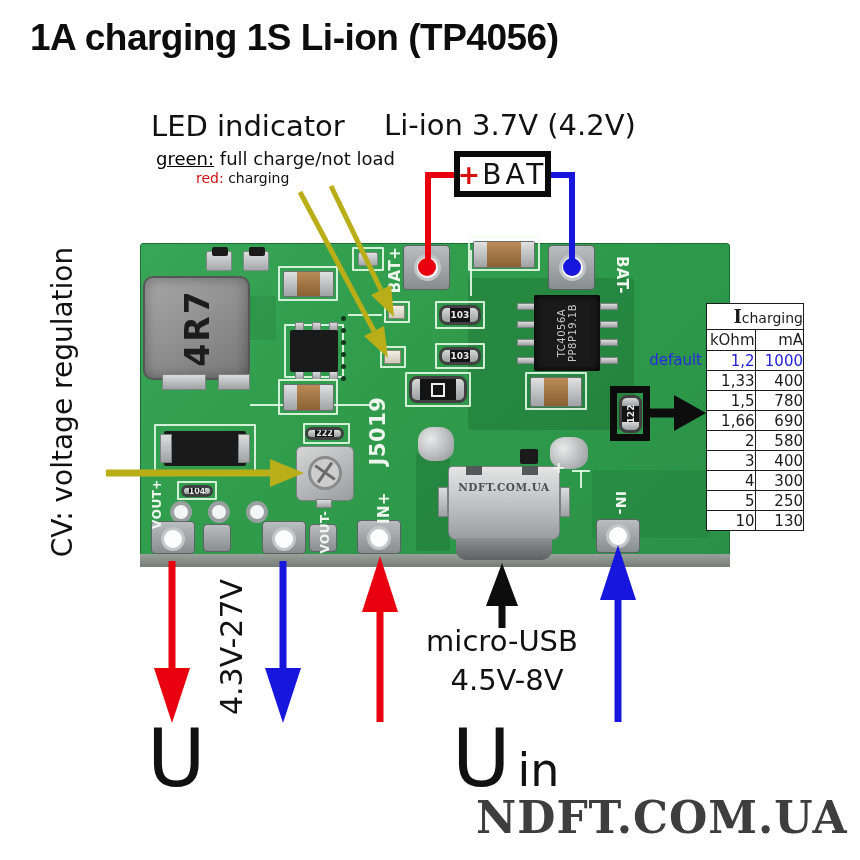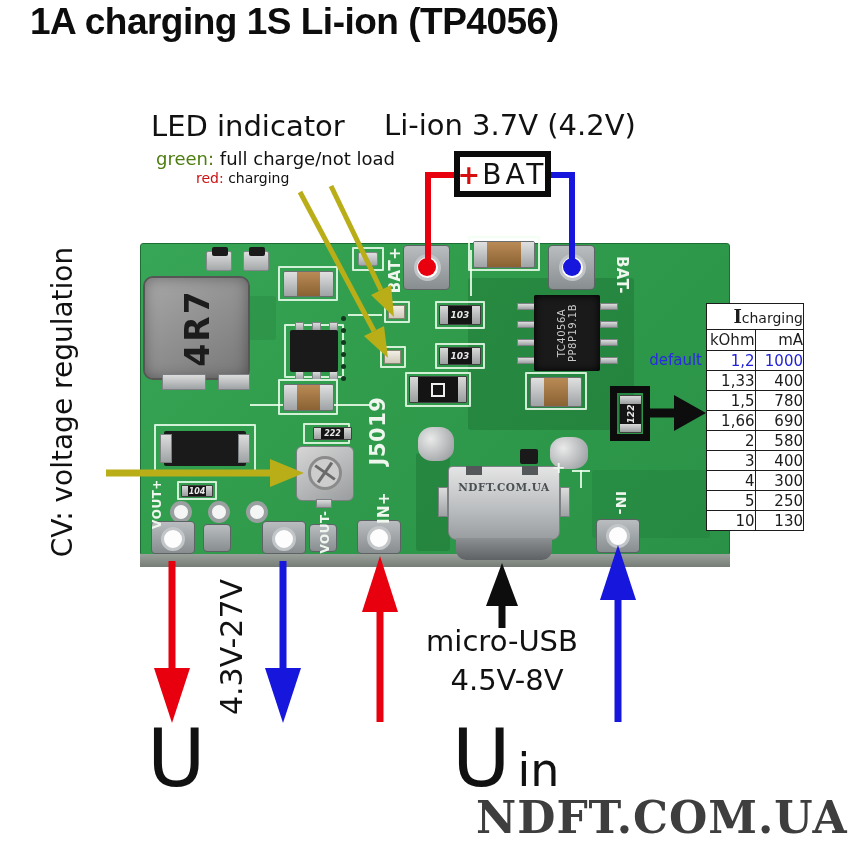--- a/index.html
+++ b/index.html
@@ -1,20 +1,20 @@
 <!DOCTYPE html>
 <html><head>
 <meta charset="utf-8">
 <style>
   html,body{margin:0;padding:0;background:#fff;}
   .canvas{position:relative;width:860px;height:860px;background:#ffffff;overflow:hidden;
           font-family:"DejaVu Sans",sans-serif;color:#111;}
   .abs{position:absolute;}
   
-  .headline{left:30px;top:0;font-family:"Liberation Sans",sans-serif;font-weight:bold;
+  .headline{left:30px;top:16px;font-family:"Liberation Sans",sans-serif;font-weight:bold;
             font-size:37px;line-height:43px;letter-spacing:-0.5px;color:#0d0d0d;white-space:nowrap;}
   .badge{font-family:"Liberation Sans",sans-serif;font-weight:bold;font-size:47px;line-height:50px;
          letter-spacing:1px;white-space:nowrap;}
   .annot{white-space:nowrap;}
   
   .rotccw{transform:translate(-50%,-50%) rotate(-90deg);white-space:nowrap;}
   .rotcw{transform:translate(-50%,-50%) rotate(90deg);white-space:nowrap;}
   
   .batbox{display:flex;align-items:center;justify-content:center;background:#fff;
           border:6px solid #0a0a0a;box-sizing:border-box;}
@@ -27,21 +27,21 @@
   .sstext{position:absolute;color:#eef6ee;font-weight:bold;letter-spacing:0.5px;}
   .silver{background:linear-gradient(180deg,#dedede,#a5a8aa);border:1px solid #83878a;
           box-sizing:border-box;border-radius:2px;}
   .padsq{background:linear-gradient(180deg,#b9bdc0,#888d90);border:1px solid #5d6265;
          box-sizing:border-box;border-radius:4px;}
   .padcircle{background:#fdfdfd;border:3px solid #c2c6c8;border-radius:50%;box-sizing:border-box;}
   .via{background:#f4f6f6;border:4px solid #9aa0a0;border-radius:50%;box-sizing:border-box;}
   .cap{display:flex;box-sizing:border-box;border-radius:2px;overflow:hidden;border:1px solid #6b6f72;}
   .cap .end{width:13px;background:linear-gradient(180deg,#e0e0e0,#9fa3a5);}
   .cap .mid{flex:1;background:linear-gradient(180deg,#b98a55,#8a6233);}
-  .res{display:flex;box-sizing:border-box;border-radius:1px;overflow:hidden;border:1px solid #404040;font-style:italic;}
+  .res{display:flex;box-sizing:border-box;border-radius:8px;overflow:hidden;border:3px solid #404040;}
   .res .end{width:8px;background:linear-gradient(180deg,#d9d9d9,#9b9e9f);}
   .res .mid{flex:1;background:#141414;color:#e8e8e8;display:flex;align-items:center;
             justify-content:center;font-size:9px;font-weight:bold;}
   .blackbody{background:#1a1a1a;border-radius:2px;}
   .dot{position:absolute;width:5px;height:5px;border-radius:50%;background:#14381f;}
   .legs{position:absolute;background:linear-gradient(180deg,#dcdcdc,#9fa3a5);border:1px solid #7d8184;box-sizing:border-box;}
   table.itab{border-collapse:collapse;background:#fff;font-size:15px;table-layout:fixed;width:98px;}
   table.itab td,table.itab th{border:1.5px solid #1c1c1c;text-align:right;padding:0;height:19px;
         font-weight:normal;color:#1c1c1c;}
   table.itab .ttl{height:25px;font-size:14px;}
@@ -54,21 +54,21 @@
 
 <div class="canvas">
 
   <div class="abs headline">
     <div>1A charging 1S Li-ion (TP4056)</div>
   </div>
 
 
   <div class="abs annot" style="left:151px;top:109px;font-size:29px;">LED indicator</div>
   <div class="abs annot" style="left:156px;top:148px;font-size:18px;">
-    <span style="color:#4d7c0f;">green:</span>
+    <span style="color:#000000;text-decoration:underline;">green:</span>
     <span>full charge/not load</span>
   </div>
   <div class="abs annot" style="left:196px;top:170px;font-size:14px;">
     <span style="color:#d01010;">red:</span>
     <span>charging</span>
   </div>
 
   <div class="abs annot" style="left:384px;top:108px;font-size:29px;">Li-ion 3.7V (4.2V)</div>
   <div class="abs batbox" style="left:454px;top:151px;width:97px;height:46px;">
     <span style="color:#d80d0d;font-size:27px;font-weight:bold;margin-right:2px;">+</span>
@@ -207,21 +207,21 @@
   <div class="abs legs" style="left:160px;top:434px;width:12px;height:29px;"></div>
   <div class="abs legs" style="left:238px;top:434px;width:12px;height:29px;"></div>
 
   <div class="abs" style="left:296px;top:446px;width:58px;height:55px;border-radius:6px;background:linear-gradient(150deg,#d6d6d6,#9a9d9f);border:1px solid #7c8082;box-sizing:border-box;"></div>
   <div class="abs" style="left:308px;top:456px;width:34px;height:34px;border-radius:50%;background:#cdcdcd;border:3px solid #8b8b8b;box-sizing:border-box;"></div>
   <div class="abs" style="left:313px;top:471px;width:24px;height:3px;background:#6a6a6a;transform:rotate(35deg);"></div>
   <div class="abs" style="left:313px;top:471px;width:24px;height:3px;background:#6a6a6a;transform:rotate(125deg);"></div>
   <div class="abs legs" style="left:316px;top:499px;width:16px;height:9px;"></div>
 
   <div class="abs ssbox" style="left:303px;top:423px;width:47px;height:21px;"></div>
-  <div class="abs res" style="left:313px;top:427px;width:39px;height:13px;text-align:center;">
+  <div class="abs res" style="left:305px;top:427px;width:39px;height:13px;text-align:center;">
       <div class="end" style="width:7px;"></div>
       <div class="mid" style="font-size:8px;">222</div>
       <div class="end" style="width:7px;"></div>
     </div>
   <div class="abs ssbox" style="left:177px;top:481px;width:40px;height:19px;"></div>
   <div class="abs res" style="left:181px;top:485px;width:32px;height:12px;">
       <div class="end" style="width:6px;"></div>
       <div class="mid" style="font-size:8px;">104</div>
       <div class="end" style="width:6px;"></div>
     </div>

